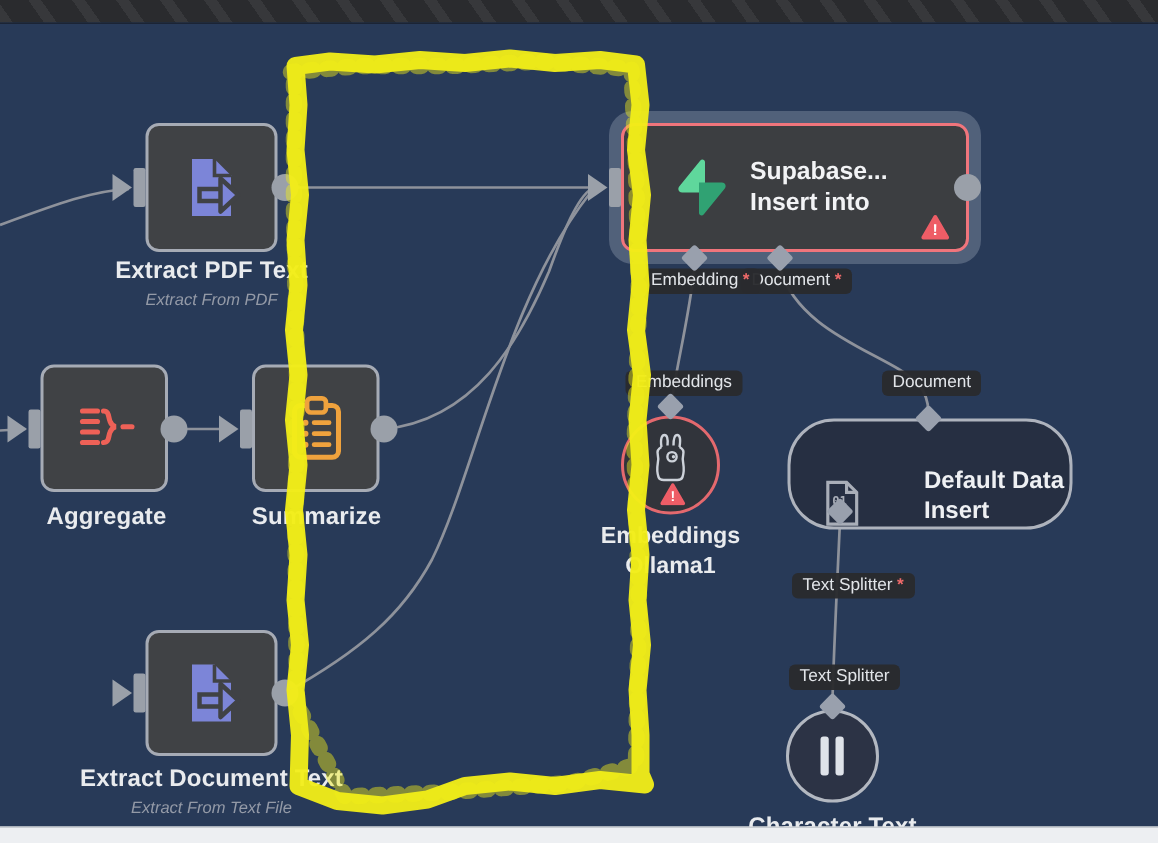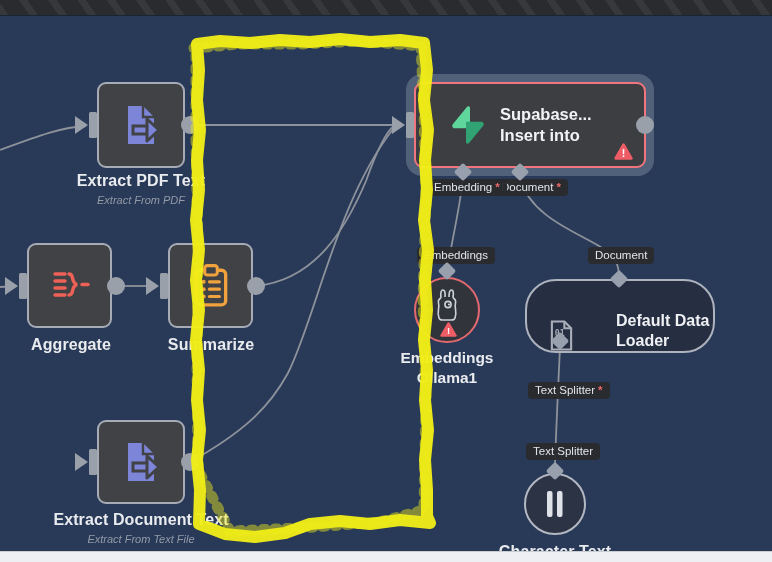--- a/index.html
+++ b/index.html
@@ -153,21 +153,21 @@
 
   <div class="ddl">
     <svg width="25" height="31" viewBox="0 0 26 32" style="margin-left:22px">
       <path d="M3,1.5 H16 L23,8.5 V30.5 H3 Z" fill="none" stroke="#a9aeb8" stroke-width="2.2"></path>
       <path d="M16,1.5 V8.5 H23" fill="none" stroke="#a9aeb8" stroke-width="2.2"></path>
       <text x="6" y="17" font-size="8.5" font-weight="bold" fill="#a9aeb8" font-family="'DejaVu Sans Mono',monospace">01</text>
       <text x="6" y="26" font-size="8.5" font-weight="bold" fill="#a9aeb8" font-family="'DejaVu Sans Mono',monospace">10</text>
     </svg>
     <div class="ddl-text">
       <div>Default Data</div>
-      <div>Loader</div>
+      <div>Insert</div>
     </div>
   </div>
 
   <div class="circle-node chr">
     <svg width="22" height="28" viewBox="0 0 22 28">
       <rect x="3" y="1" width="5.5" height="26" rx="2" fill="#dfe3e9"></rect>
       <rect x="13" y="1" width="5.5" height="26" rx="2" fill="#dfe3e9"></rect>
     </svg>
   </div>
   <div class="caption" style="left:455px;top:543px;">Character Text</div>

